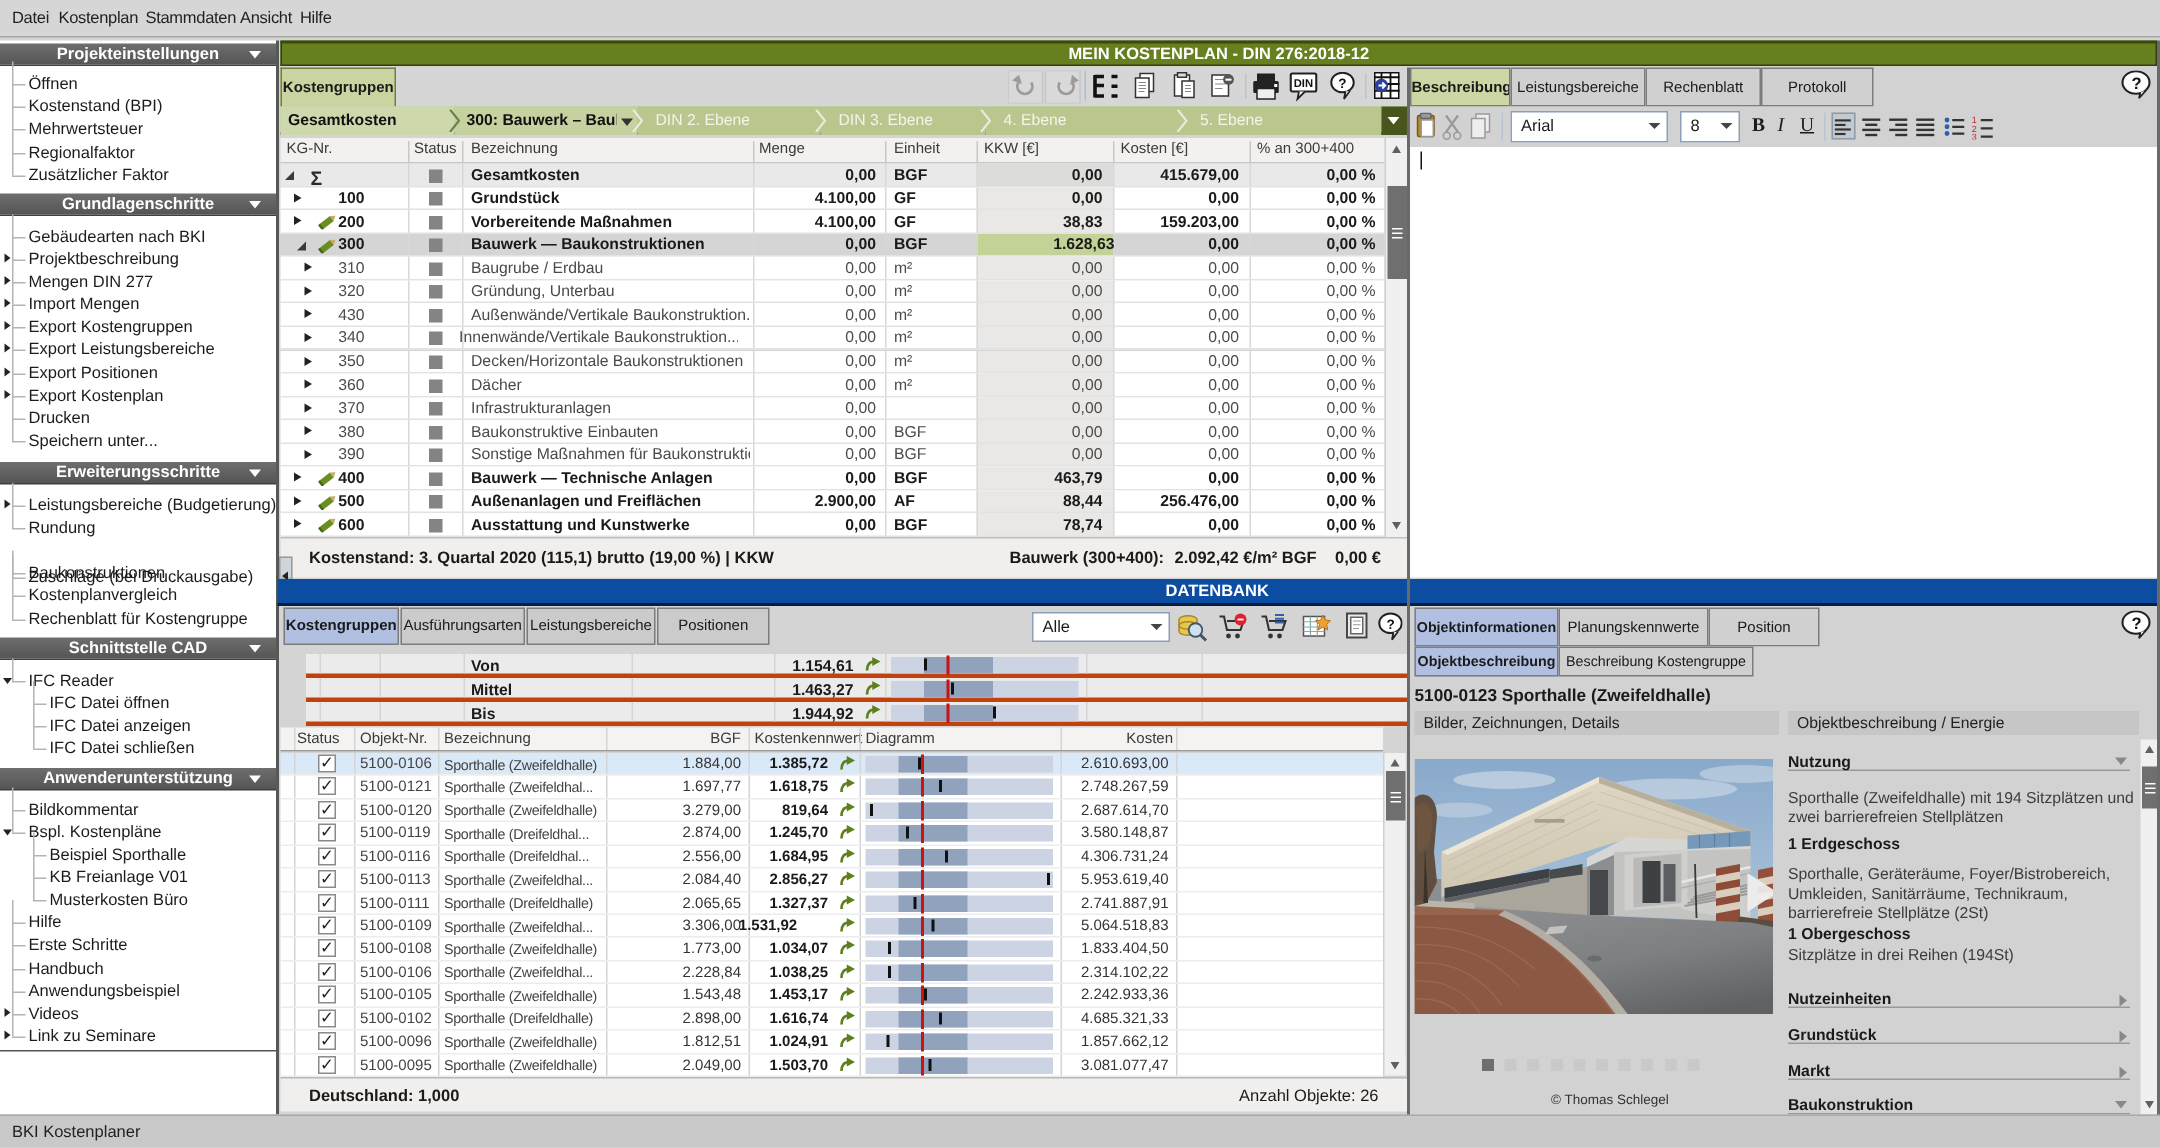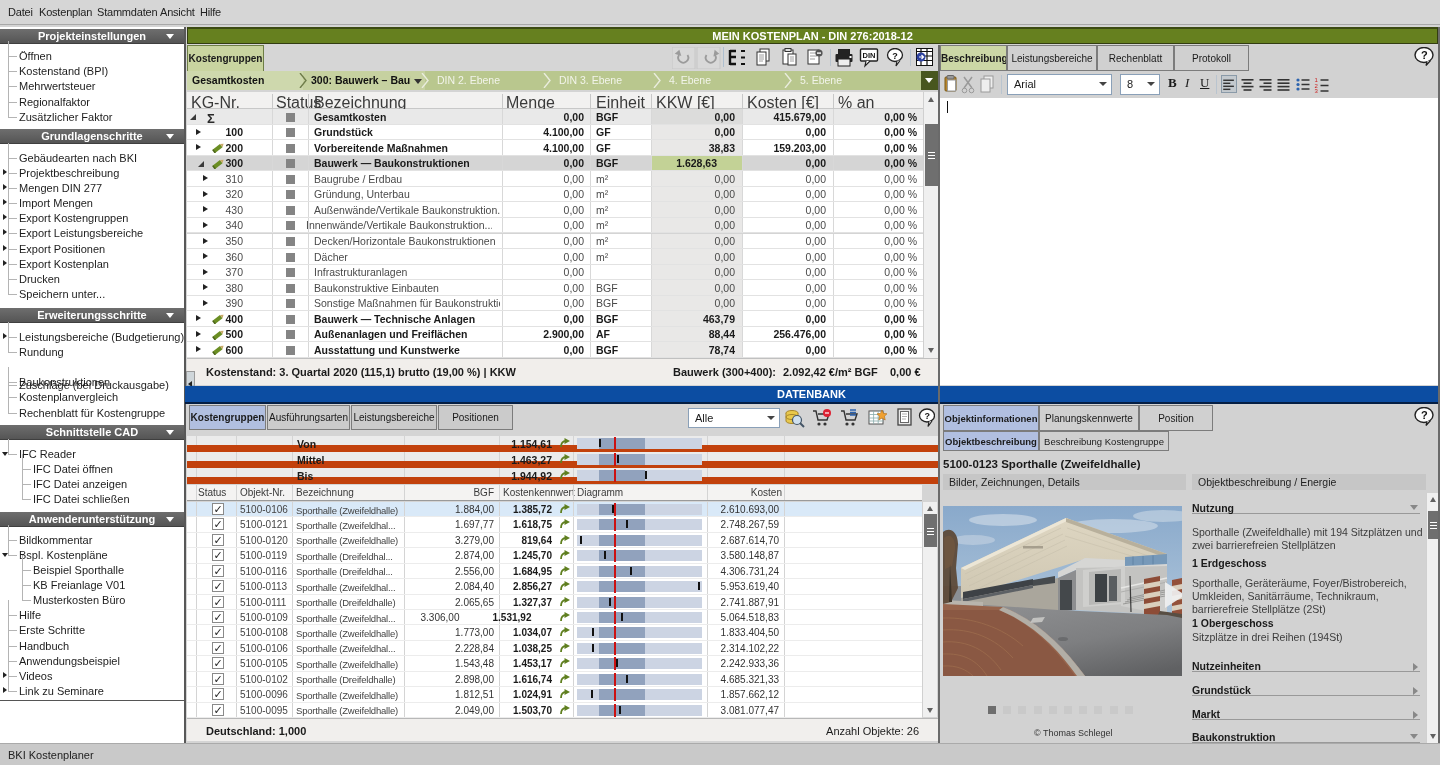--- a/index.html
+++ b/index.html
@@ -16,39 +16,39 @@
 .conn{position:absolute;background:#b4b4b4}
 .arr-r{position:absolute;width:0;height:0;border-top:3.5px solid transparent;border-bottom:3.5px solid transparent;border-left:4.5px solid #222}
 .arr-d{position:absolute;width:0;height:0;border-left:3.5px solid transparent;border-right:3.5px solid transparent;border-top:4.5px solid #222}
 .greenbar{left:187px;top:27px;width:1251px;height:17px;background:#66801f;border:1px solid #333d12;border-top:2px solid #3c4a12;color:#fff;font-weight:bold;text-align:center;line-height:14px;font-size:11px}
 .tabrow{left:187px;top:44px;width:751px;height:27px;background:#d6d6d6}
 .gtab{position:absolute;left:0;top:1px;width:77px;height:26px;background:#c9d4a0;border:1px solid #6e7e46;border-bottom:none;font-weight:bold;text-align:center;line-height:25px;font-size:10px}
 .crumb{left:187px;top:71px;width:751px;height:19px;background:#b9c78e;border-bottom:2px solid #2c3c5c}
 .cseg{position:absolute;top:0;height:19px;line-height:19px;font-size:10.5px;white-space:nowrap;overflow:hidden}
 .chev{position:absolute;top:2px;width:8px;height:15px}
 .thead{left:187px;top:92px;width:736px;height:17px;background:#f2f1f0;border-bottom:1px solid #c8c8c8;color:#333}
-.thead div{position:absolute;top:2px;font-size:16px;color:#3a3a3a}
+.thead div{position:absolute;top:2px;font-size:10px;color:#3a3a3a}
 .thv{position:absolute;top:0;width:1px;height:17px;background:#c8c8c8}
 .trow{position:absolute;left:187px;width:736px;height:15.56px;background:#fff}
 .trow .cell{position:absolute;top:1.5px;height:14px;font-size:10.5px;white-space:nowrap;overflow:hidden}
 .cv{position:absolute;top:0;width:1px;height:100%;background:#d8d8d8}
 .num{text-align:right}
 .kkwbg{position:absolute;left:464px;top:0;width:91px;height:100%;background:#e9e8e7}
 .sq{position:absolute;left:99px;top:3.5px;width:9px;height:9px;background:#848484}
 .pencil{position:absolute;left:25px;top:2px;width:13px;height:11px}
 .scroll{position:absolute;background:#f0f0f0;border-left:1px solid #d0d0d0}
 .sbtn{position:absolute;left:1px;width:13px;background:#f0f0f0}
 .sthumb{position:absolute;left:1px;width:13px;background:#6f6f6f}
 .grip{position:absolute;left:3px;width:7px;height:1px;background:#fff}
 .tfoot{left:187px;top:358px;width:751px;height:27px;background:#f1eeeb;border-top:1px solid #c0c0c0}
 .bluebar{left:185px;top:386px;width:1253px;height:18px;background:#0c4da2;border-bottom:2px solid #041e44;color:#fff;font-weight:bold;text-align:center;line-height:17px;font-size:11px}
 .dbtabs{left:187px;top:405px;width:751px;height:26px;background:#d4d4d4}
 .dbtab{position:absolute;top:0;height:25px;background:#cbcbcb;border:1px solid #7c7c7c;text-align:center;line-height:24px;font-size:10px;white-space:nowrap;overflow:hidden}
 .dbtab.act{background:#b1bfe0;font-weight:bold}
-.vmb{position:absolute;left:187px;width:751px;height:16px;background:#ebebeb;border-bottom:7px solid #c2410c;font-size:10.5px}
+.vmb{position:absolute;left:204px;width:751px;height:16px;background:#ebebeb;border-bottom:3px solid #c2410c;font-size:10.5px}
 .dbhead{left:187px;top:485px;width:735px;height:16px;background:#f4f3f2;border-bottom:1px solid #9a9a9a;color:#3a3a3a;font-size:10px}
 .dbrow{position:absolute;left:187px;width:735px;height:15.43px;background:#fff;border-bottom:1px solid #ececec;font-size:10px}
 .cbx{position:absolute;left:25px;top:1px;width:12px;height:12px;background:#fff;border:1px solid #8a8a8a;color:#222;font-size:11px;line-height:11px;text-align:center}
 .diagbg{position:absolute;left:390px;top:2px;width:125px;height:11px;background:#ccd4e3}
 .diagseg{position:absolute;left:412px;top:2px;width:46px;height:11px;background:#91a2bd}
 .diagred{position:absolute;left:427px;top:1px;width:2px;height:13px;background:#cc1111}
 .diagmark{position:absolute;top:3px;width:2px;height:8px;background:#111}
 .garr{position:absolute;width:12px;height:12px}
 .rtabs{position:absolute;height:26px;background:#d2d2d2}
 .rtab{position:absolute;top:0;height:26px;background:#d0d0d0;border:1px solid #7c7c7c;text-align:center;line-height:25px;font-size:10px;white-space:nowrap;overflow:hidden}
@@ -457,21 +457,21 @@
         <rect x="1" y="4" width="9" height="4.2" fill="#6b8e23"></rect>
         <path d="M10 4 L13 6.1 L10 8.2 Z" fill="#c9a96a"></path>
         <rect x="0" y="4" width="1.6" height="4.2" fill="#4a6318"></rect>
       </g>
     </svg>
 <div class="cell num" style="left:38px;width:18px">300</div>
 <div class="sq"></div>
 <div class="cell" style="left:127px;width:186px">Bauwerk — Baukonstruktionen</div>
 <div class="cell num" style="left:317px;width:80px">0,00</div>
 <div class="cell" style="left:409px;width:52px">BGF</div>
-<div class="cell num" style="left:449px;width:81px">1.628,63</div>
+<div class="cell num" style="left:475px;width:81px">1.628,63</div>
 <div class="cell num" style="left:558px;width:81px">0,00</div>
 <div class="cell num" style="left:649px;width:81px">0,00 %</div>
 </div>
 <div class="trow" style="top:171.25px;background:#fff;font-weight:normal;color:#4a4a4a">
 <div class="kkwbg"></div>
 <div class="cv" style="left:85px"></div>
 <div class="cv" style="left:121px"></div>
 <div class="cv" style="left:315px"></div>
 <div class="cv" style="left:403px"></div>
 <div class="cv" style="left:464px"></div>
@@ -1047,21 +1047,21 @@
     <div class="cv" style="left:49px;background:#d4d4d4"></div>
     <div class="cv" style="left:105px;background:#d4d4d4"></div>
     <div class="cv" style="left:217px;background:#d4d4d4"></div>
     <div class="cv" style="left:312px;background:#d4d4d4"></div>
     <div class="cv" style="left:386px;background:#d4d4d4"></div>
     <div class="cv" style="left:520px;background:#d4d4d4"></div>
     <div class="cv" style="left:597px;background:#d4d4d4"></div>
 <div class="cbx">✓</div>
 <div style="position:absolute;left:53px;top:2px;color:#444">5100-0109</div>
 <div style="position:absolute;left:109px;top:2.5px;color:#444;width:108px;white-space:nowrap;overflow:hidden;font-size:9.5px;letter-spacing:-0.2px">Sporthalle (Zweifeldhal...</div>
-<div style="position:absolute;left:213px;top:2px;width:80px;text-align:center;color:#333">3.306,00</div>
+<div style="position:absolute;left:227px;top:2px;width:80px;text-align:right;color:#333">3.306,00</div>
 <div class="b" style="position:absolute;left:285px;top:2px;width:80px;text-align:center">1.531,92</div>
 <svg class="garr" style="left:372px;top:1px" viewBox="0 0 12 12">
       <path d="M2 10 Q2 4 7 4" stroke="#5f7f1f" stroke-width="1.8" fill="none"></path>
       <path d="M5.5 1 L11 4 L5.5 7 Z" fill="#5f7f1f"></path>
     </svg>
 <div class="diagbg"></div>
     <div class="diagseg"></div>
     <div class="diagred"></div>
 <div class="diagmark" style="left:434px"></div>
 <div style="position:absolute;left:512px;top:2px;width:80px;text-align:right;color:#333">5.064.518,83</div>

